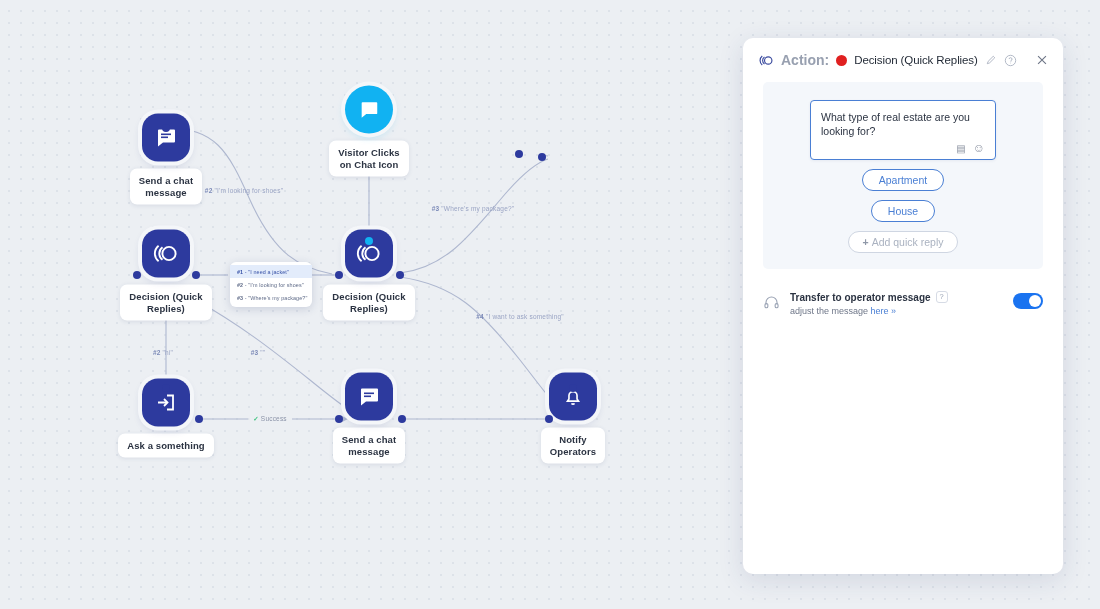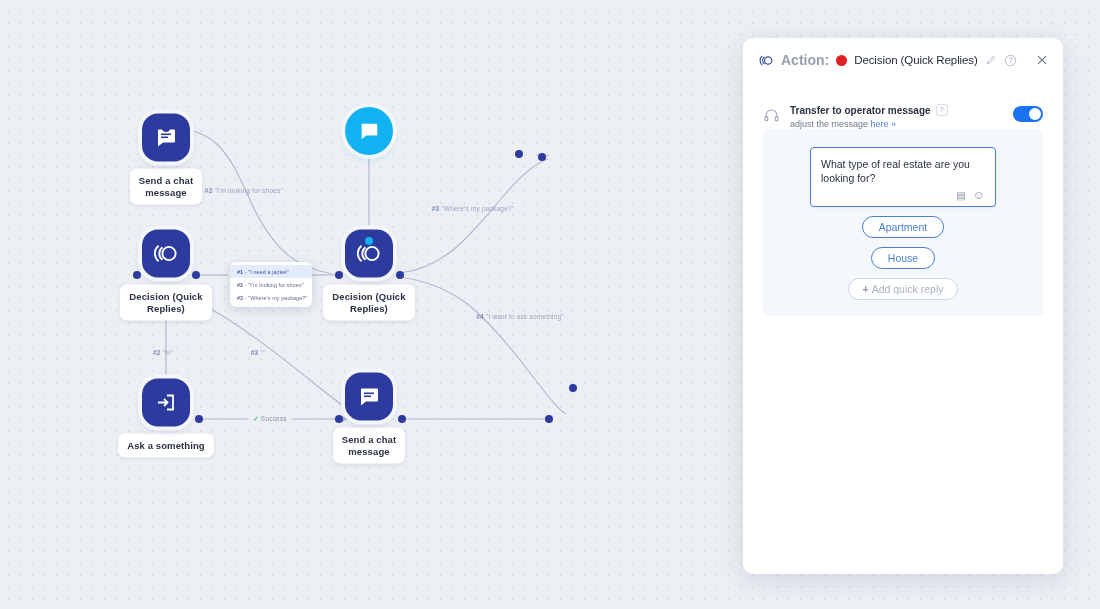--- a/index.html
+++ b/index.html
@@ -309,20 +309,21 @@
     </div>
     <div class="node-label">Ask a something</div>
   </div>
 
   <div class="node" style="left:369px;top:131px">
     <div class="node-icon trigger">
       <svg width="22" height="22" viewBox="0 0 24 24" fill="#fff">
           <path d="M4 4h16a1 1 0 0 1 1 1v11a1 1 0 0 1-1 1H9l-5 4V5a1 1 0 0 1 1-1z"></path>
         </svg>
     </div>
+    <div class="node-label">Visitor Clicks<br>on Chat Icon</div>
   </div>
 
   <div class="node" style="left:369px;top:275px">
     <div class="node-icon">
       <svg width="26" height="22" viewBox="0 0 26 22" fill="none" stroke="#fff" stroke-width="1.9">
           <circle cx="16" cy="11" r="6.6"></circle>
           <path d="M9.5 4.8A7.6 7.6 0 0 0 9.5 17.2"></path>
           <path d="M5.6 3.2A10 10 0 0 0 5.6 18.8"></path>
         </svg>
     </div>
@@ -334,20 +335,30 @@
       <svg width="24" height="24" viewBox="0 0 24 24" fill="#fff">
           <path d="M4 4h16a1 1 0 0 1 1 1v11a1 1 0 0 1-1 1H9l-5 4V5a1 1 0 0 1 1-1z"></path>
           <rect x="7" y="8" width="10" height="1.6" fill="#2d3a9e"></rect>
           <rect x="7" y="11" width="7" height="1.6" fill="#2d3a9e"></rect>
         </svg>
     </div>
     <div class="node-label">Send a chat<br>message</div>
   </div>
 
 
+  <div class="node" style="left:573px;top:418px">
+    <div class="node-icon">
+      <svg width="22" height="22" viewBox="0 0 24 24" fill="none" stroke="#fff" stroke-width="1.8">
+          <path d="M6 17h12l-1.6-2.4V11a4.4 4.4 0 0 0-8.8 0v3.6L6 17z"></path>
+          <path d="M10.4 19.4a1.8 1.8 0 0 0 3.2 0"></path>
+          <path d="M12 5.3V3.6"></path>
+        </svg>
+    </div>
+    <div class="node-label">Notify<br>Operators</div>
+  </div>
 
   <div class="edge-label" style="left:244px;top:190px">
     <span class="num">#2</span>
     <span>"I'm looking for shoes"</span>
   </div>
   <div class="edge-label" style="left:473px;top:208px">
     <span class="num">#3</span>
     <span>"Where's my package?"</span>
   </div>
   <div class="edge-label" style="left:520px;top:316px">
@@ -407,20 +418,35 @@
           <path d="M6.3 6.2a1.8 1.8 0 1 1 2.2 1.9V9.4"></path>
           <circle cx="8.2" cy="11.2" r=".6" fill="#aab1c0" stroke="none"></circle>
         </svg>
     </span>
     <span class="hdr-spacer"></span>
     <span class="hdr-close">
       <svg width="14" height="14" viewBox="0 0 16 16" fill="none" stroke="#6e7687" stroke-width="1.3">
           <path d="M3.5 3.5l9 9M12.5 3.5l-9 9"></path>
         </svg>
     </span>
+  </div>
+
+  <div id="bot-preview">
+    <div id="msg-box">
+      <div id="msg-text">What type of real estate are you looking for?</div>
+      <div id="msg-tools">
+        <span style="font-size:10px">▤</span>
+        <span style="font-size:12px">☺</span>
+      </div>
+    </div>
+    <div class="qr-chip">Apartment</div>
+    <div class="qr-chip">House</div>
+    <div class="qr-chip add">
+      <span class="plus">+</span><span>Add quick reply</span>
+    </div>
   </div>
 
   <div id="transfer-row">
     <span class="tr-icon">
       <svg width="17" height="17" viewBox="0 0 20 20" fill="none" stroke="#9aa3b4" stroke-width="1.3">
           <path d="M3.5 12.5V10a6.5 6.5 0 0 1 13 0v2.5"></path>
           <rect x="2.3" y="11.2" width="3.4" height="5" rx="1.6"></rect>
           <rect x="14.3" y="11.2" width="3.4" height="5" rx="1.6"></rect>
         </svg>
     </span>
@@ -430,28 +456,13 @@
         <span class="tr-help">?</span>
       </div>
       <div class="tr-sub">
         <span>adjust the message </span><a href="#">here »</a>
       </div>
     </div>
     <div class="toggle">
       <div class="knob"></div>
     </div>
   </div>
-
-  <div id="bot-preview">
-    <div id="msg-box">
-      <div id="msg-text">What type of real estate are you looking for?</div>
-      <div id="msg-tools">
-        <span style="font-size:10px">▤</span>
-        <span style="font-size:12px">☺</span>
-      </div>
-    </div>
-    <div class="qr-chip">Apartment</div>
-    <div class="qr-chip">House</div>
-    <div class="qr-chip add">
-      <span class="plus">+</span><span>Add quick reply</span>
-    </div>
-  </div>
 </div>
 
 </body></html>

